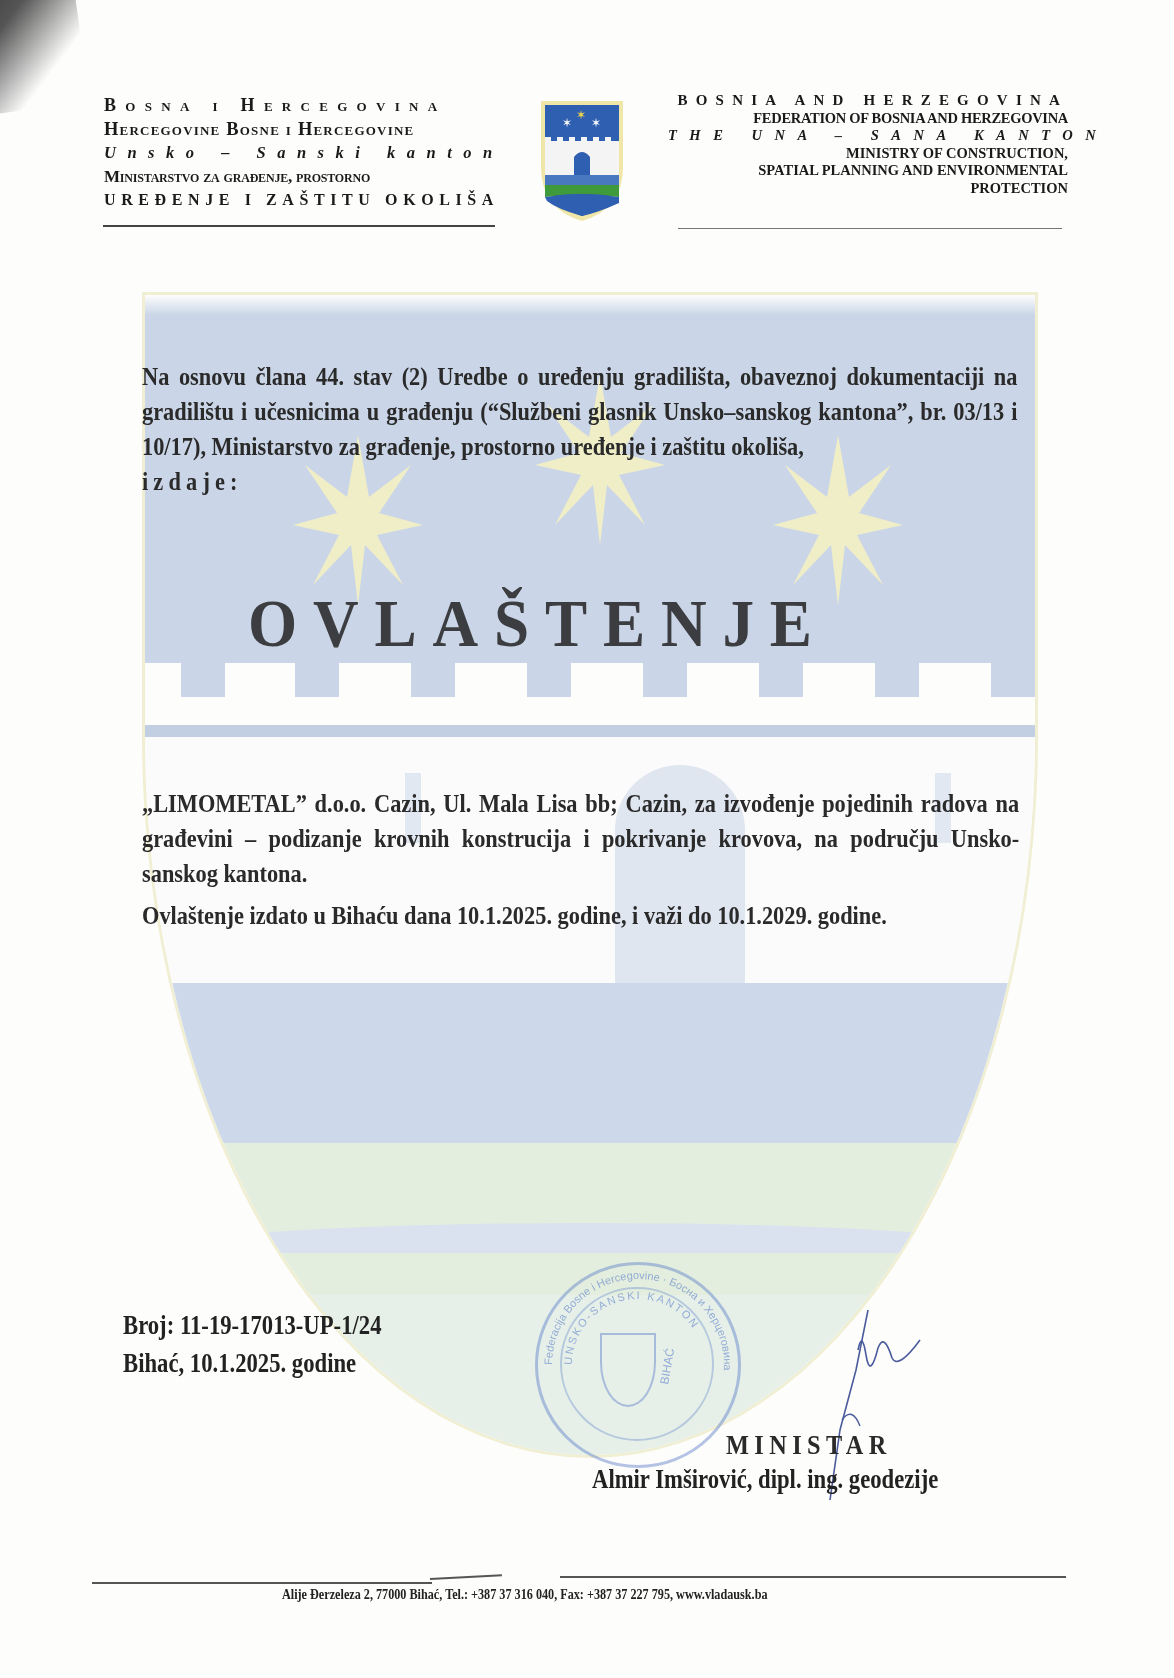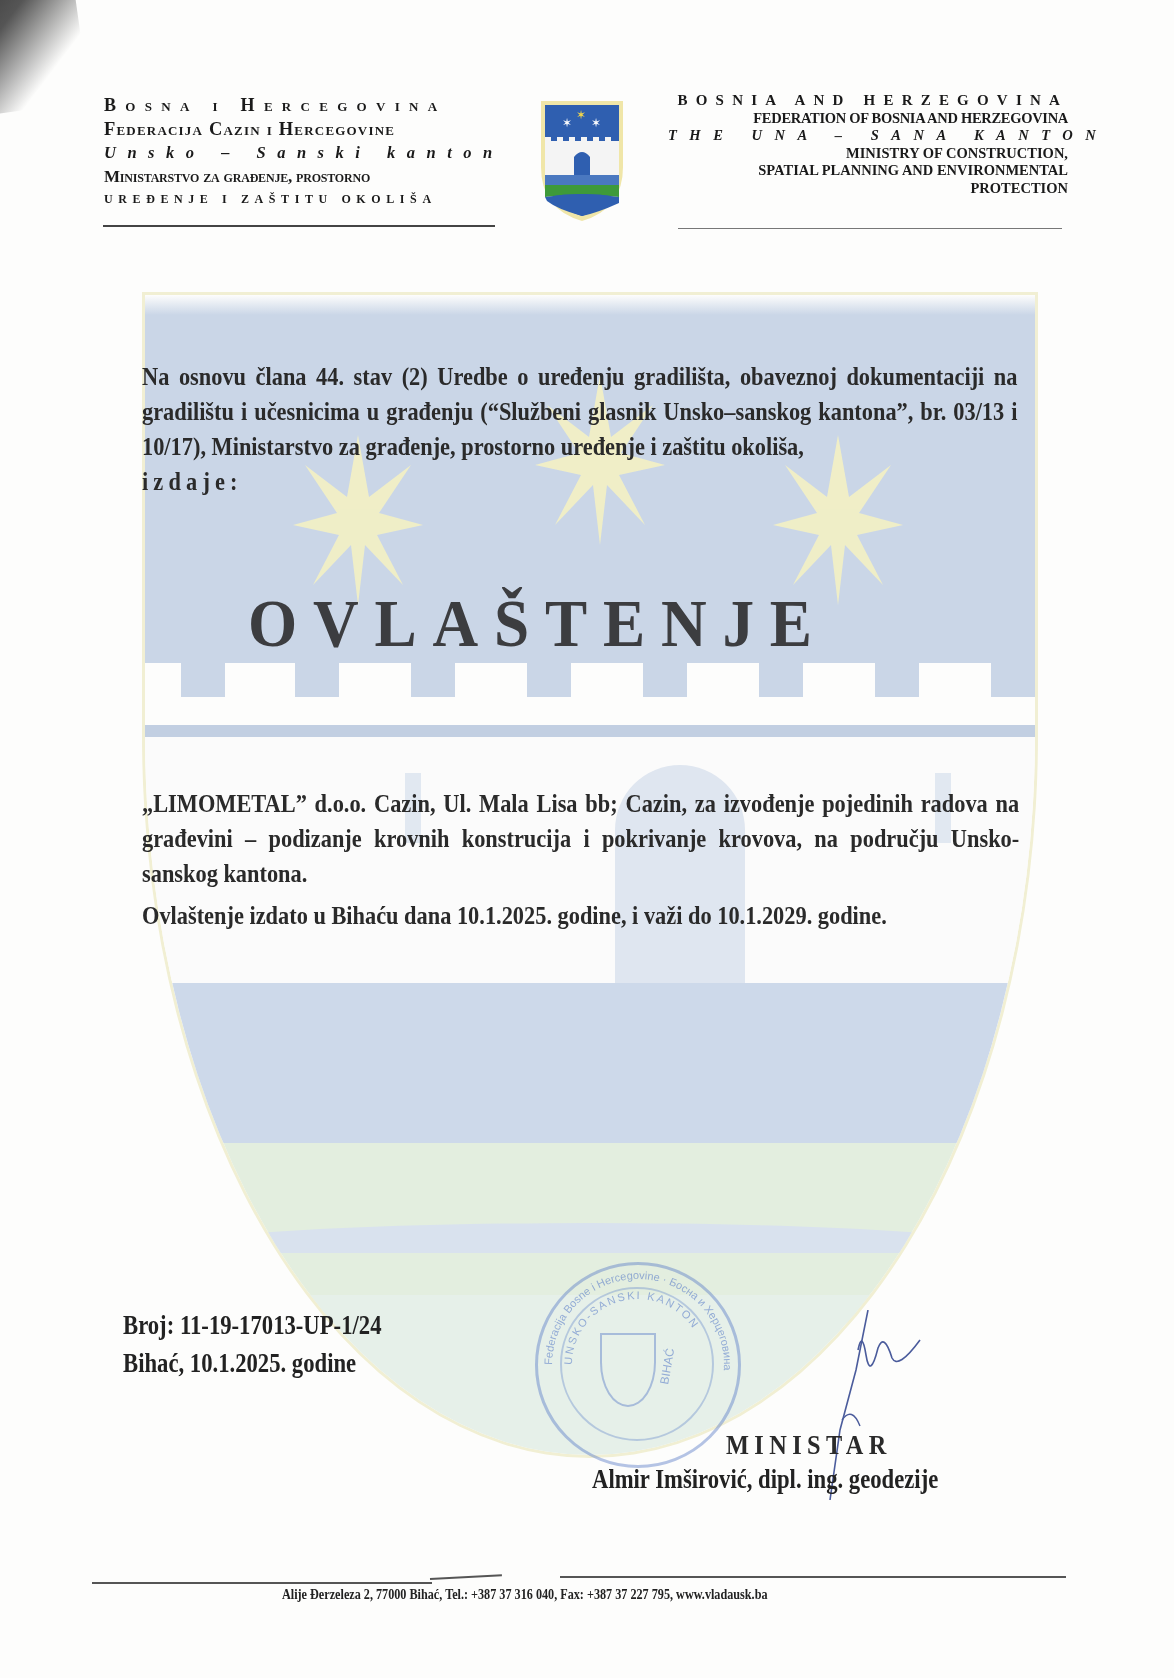--- a/index.html
+++ b/index.html
@@ -19,21 +19,21 @@
   .header { position: absolute; left: 0; top: 0; width: 976px; height: 240px; }
   .hdr-left {
     position: absolute; left: 104px; top: 94px; width: 400px;
     font-weight: bold; font-size: 17px; line-height: 23.5px; color: #1a1a1a;
   }
   .hdr-left div { white-space: nowrap; }
   .hdr-left .l1 { letter-spacing: 9.3px; font-variant: small-caps; font-size: 18px; }
   .hdr-left .l2 { letter-spacing: 1.2px; font-variant: small-caps; font-size: 18.5px; }
   .hdr-left .l3 { letter-spacing: 11.5px; font-style: italic; font-size: 16.5px; }
   .hdr-left .l4 { font-variant: small-caps; font-size: 17px; letter-spacing: -0.2px; }
-  .hdr-left .l5 { letter-spacing: 5.6px; font-size: 12px; }
+  .hdr-left .l5 { letter-spacing: 5.6px; font-size: 16px; }
   .hdr-right {
     position: absolute; left: 668px; top: 92px; width: 400px;
     font-weight: bold; font-size: 14.5px; line-height: 17.6px; text-align: right; color: #1a1a1a;
   }
   .hdr-right div { white-space: nowrap; }
   .hdr-right .r1 { letter-spacing: 8.2px; font-size: 15px; }
   .hdr-right .r2 { letter-spacing: -0.3px; }
   .hdr-right .r3 { letter-spacing: 12.5px; font-style: italic; }
   .hdr-rule-left { position: absolute; left: 103px; top: 225px; width: 392px; height: 2px; background: #444; }
   .hdr-rule-right { position: absolute; left: 678px; top: 228px; width: 384px; height: 1px; background: #777; }
@@ -129,21 +129,21 @@
   }
 </style>
 </head>
 <body>
 
 <div class="corner-shadow"></div>
 
 <div class="header">
   <div class="hdr-left">
     <div class="l1">Bosna i Hercegovina</div>
-    <div class="l2">Federacija Cazin i Hercegovine</div>
+    <div class="l2">Hercegovine Bosne i Hercegovine</div>
     <div class="l3">Unsko – Sanski kanton</div>
     <div class="l4">Ministarstvo za građenje, prostorno</div>
     <div class="l5">UREĐENJE I ZAŠTITU OKOLIŠA</div>
   </div>
 
   <svg class="crest-small" viewBox="0 0 90 128">
     <path d="M4 4 H86 V70 Q86 112 45 124 Q4 112 4 70 Z" fill="#f0e6a8"></path>
     <path d="M8 8 H82 V70 Q82 108 45 119 Q8 108 8 70 Z" fill="#2f5fb0"></path>
     <rect x="8" y="44" width="74" height="34" fill="#f4f4f4"></rect>
     <rect x="8" y="40" width="6" height="6" fill="#f4f4f4"></rect>

